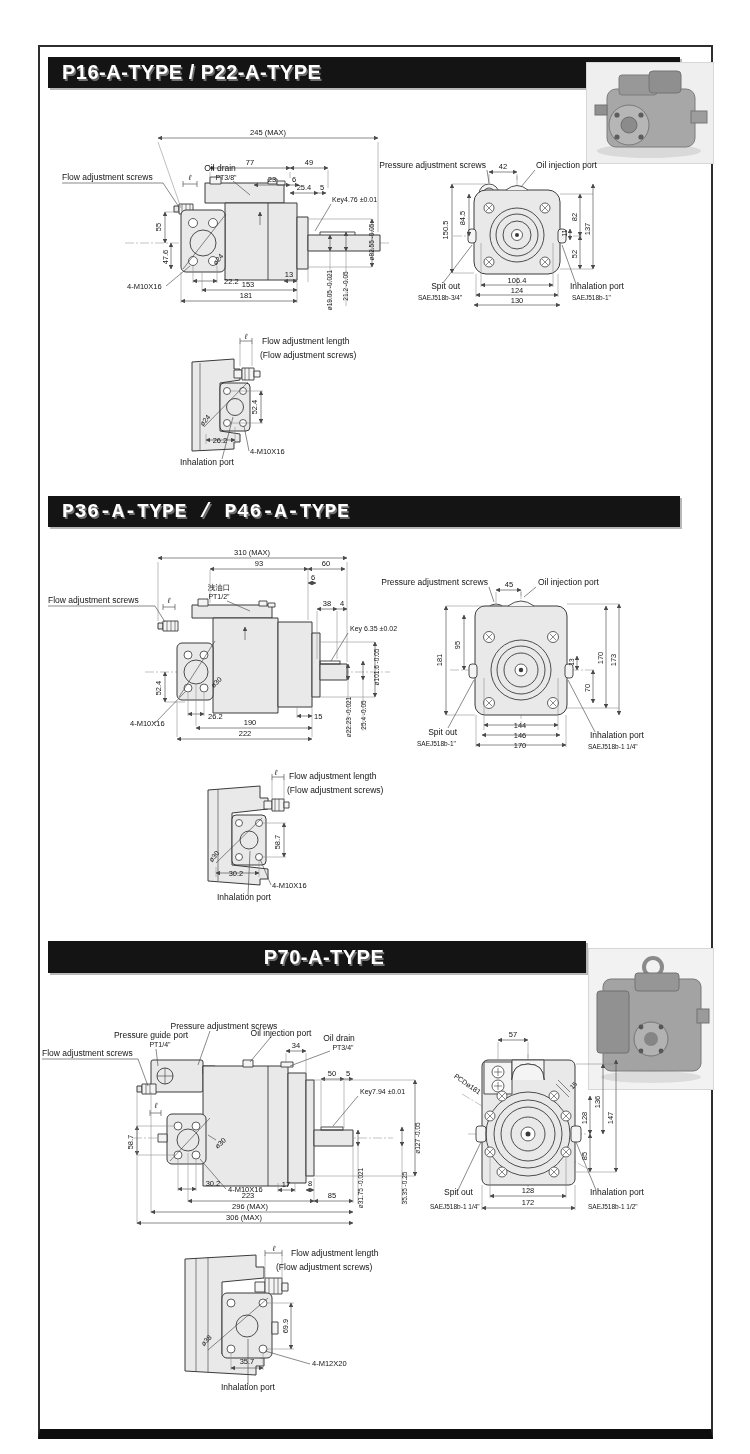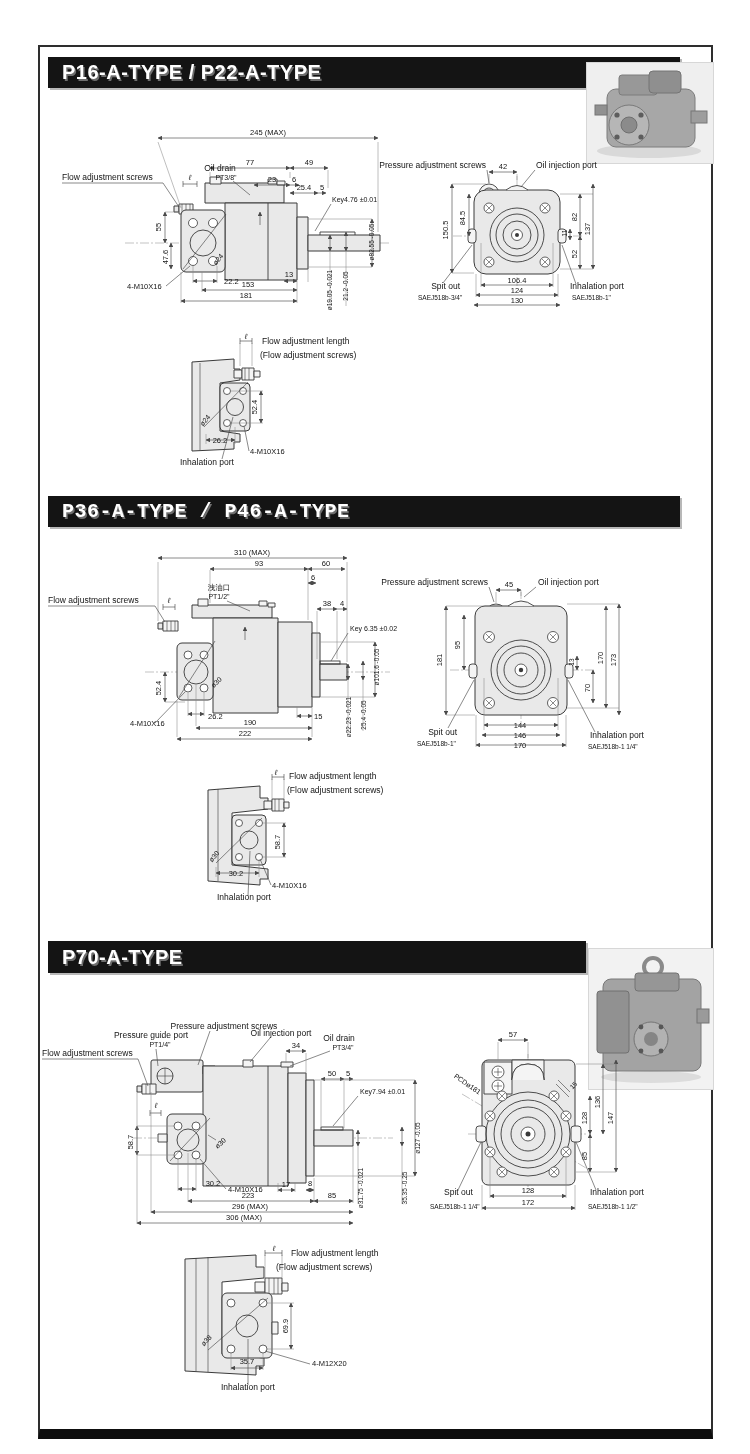--- a/index.html
+++ b/index.html
@@ -499,21 +499,21 @@
         <text x="121" y="14" text-anchor="start" font-size="8.5">Flow adjustment length</text>
         <text x="119" y="28" text-anchor="start" font-size="8.5">(Flow adjustment screws)</text>
         <text x="112" y="77" text-anchor="middle" font-size="7.5" transform="rotate(-90 112 77)">58.7</text>
         <text x="48" y="93" text-anchor="middle" font-size="7" transform="rotate(-50 48 93)">ø30</text>
         <text x="68" y="111" text-anchor="middle" font-size="7.5">30.2</text>
         <text x="104" y="123" text-anchor="start" font-size="7.5">4-M10X16</text>
         <text x="49" y="135" text-anchor="start" font-size="8.5">Inhalation port</text>
       </g>
   </svg>
 
-  <div class="hdr" style="top:941px;width:538px;height:32px;line-height:32px;">
+  <div class="hdr" style="top:941px;width:538px;height:32px;line-height:32px;text-align:center;">
     <span>P70-A-TYPE</span>
   </div>
 
   <div class="photo" style="left:588px;top:948px;width:124px;height:140px;">
     <svg width="124" height="140">
       <rect x="0" y="0" width="124" height="140" fill="#f2f2f2"></rect>
       <ellipse cx="62" cy="128" rx="50" ry="6" fill="#dcdcdc"></ellipse>
       <circle cx="64" cy="18" r="9" fill="none" stroke="#8a8a8a" stroke-width="4"></circle>
       <rect x="14" y="30" width="98" height="92" rx="8" fill="#a3a3a3" stroke="#787878"></rect>
       <rect x="8" y="42" width="32" height="62" rx="3" fill="#919191" stroke="#707070"></rect>

